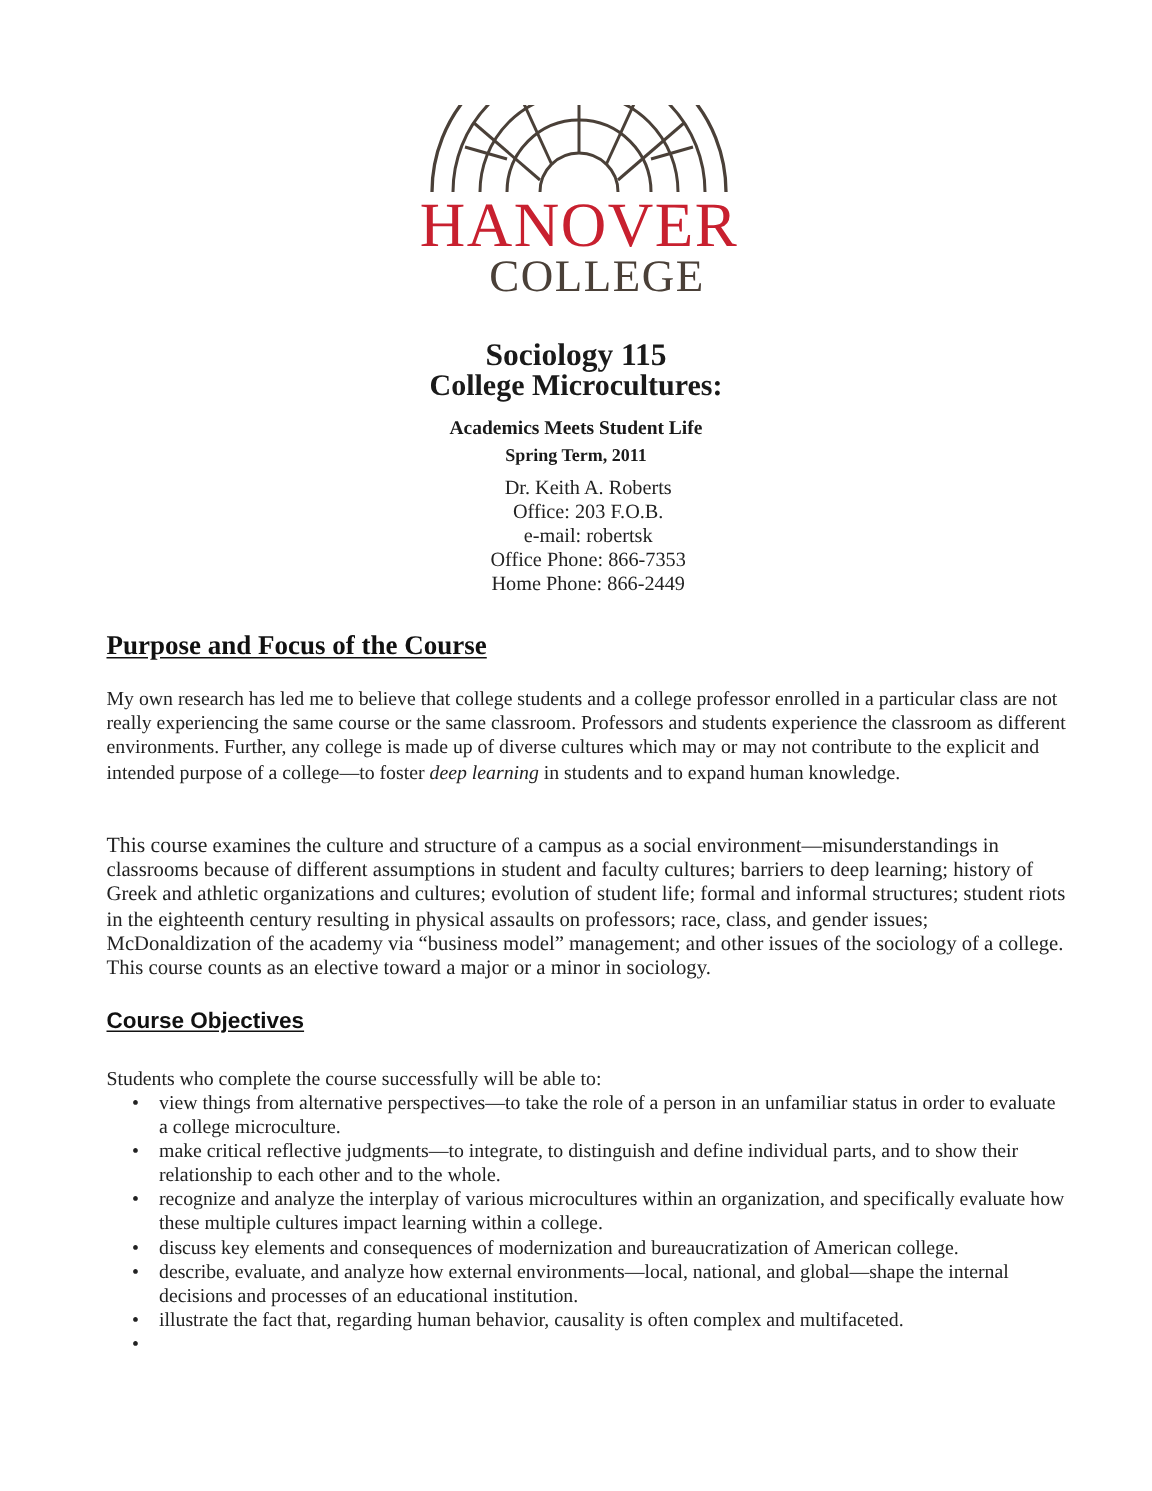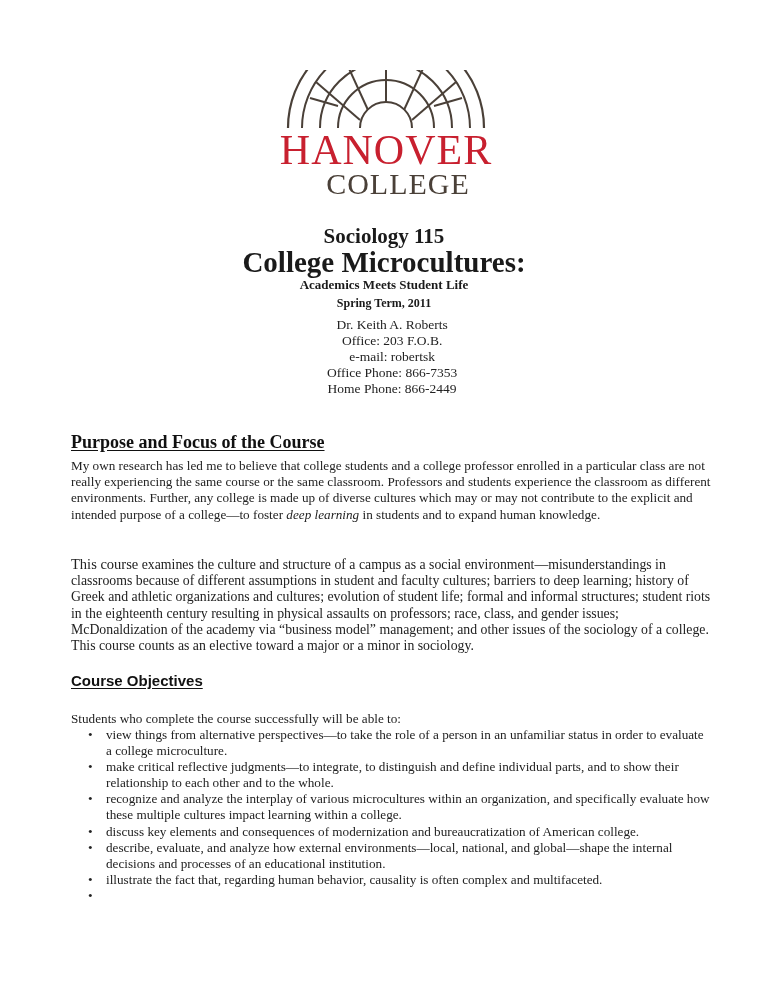--- a/index.html
+++ b/index.html
@@ -4,30 +4,30 @@
 <style>
   html, body { margin: 0; padding: 0; background: #ffffff; }
   body {
     width: 768px; height: 994px; overflow: hidden; position: relative;
     font-family: "Liberation Serif", serif; color: #1a1a1a;
   }
   .logo { position: absolute; left: 268px; top: 70px; width: 236px; height: 128px; }
   .logo svg { display: block; }
   .center { position: absolute; left: 0; width: 768px; text-align: center; font-weight: bold; }
   .course-num { top: 224px; font-size: 21px; }
-  .course-title { top: 246px; font-size: 29px; }
+  .course-title { top: 246px; font-size: 20px; }
   .course-sub { top: 277px; font-size: 13px; }
   .course-term { top: 296px; font-size: 12px; }
   .contact { position: absolute; left: 327px; top: 317px; font-size: 13.5px; line-height: 16px; color: #222; }
   .contact div { white-space: nowrap; text-align: center; }
   .h2 {
     position: absolute; left: 71px; font-size: 18px; font-weight: bold;
     text-decoration: underline; text-underline-offset: 2px; color: #111;
   }
-  .h2.purpose { top: 420px; font-family: "Liberation Serif", serif; margin-top: 12px; }
+  .h2.purpose { top: 420px; font-family: "Liberation Serif", serif; }
   .h2.objectives { top: 672px; font-family: "Liberation Sans", sans-serif; font-size: 15px; }
   .para {
     position: absolute; left: 71px; width: 640px; font-size: 13.2px; line-height: 16.2px; color: #222;
   }
   .para.p1 { top: 458px; }
   .para.p2 { top: 556px; font-size: 13.8px; line-height: 16.2px; }
   .para.p2 .lead { font-size: 14.5px; }
   .intro { position: absolute; left: 71px; top: 711px; font-size: 13.2px; line-height: 16px; color: #222; }
   ul.obj {
     position: absolute; left: 71px; top: 727px; width: 640px; margin: 0; padding: 0; list-style: none;

